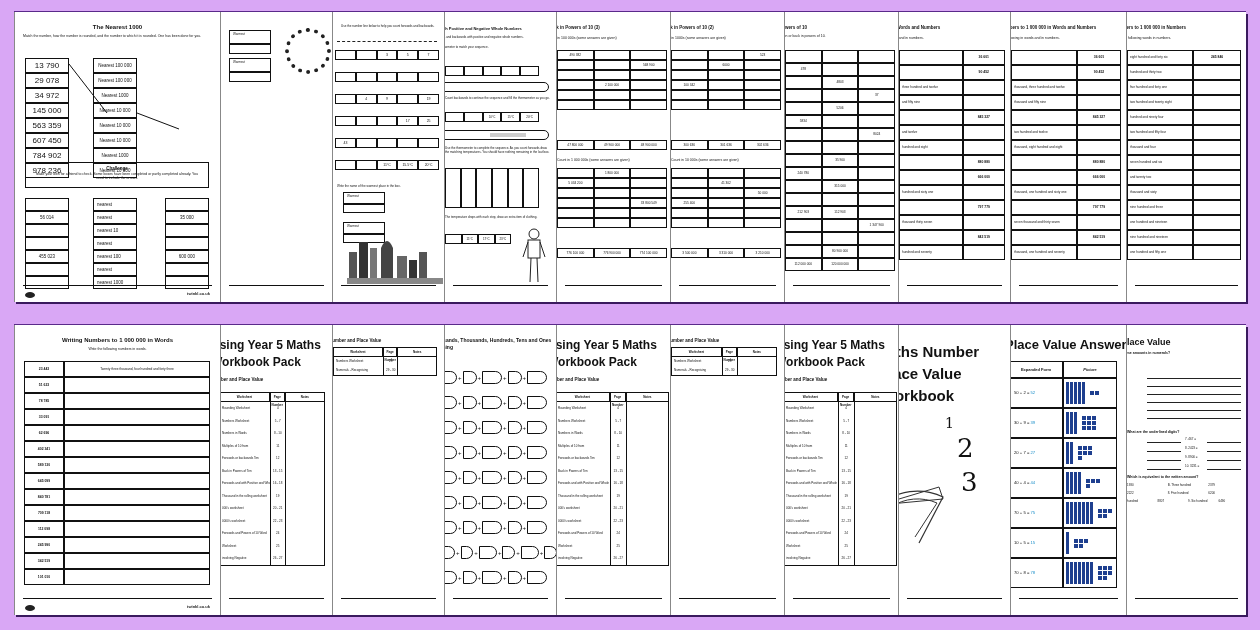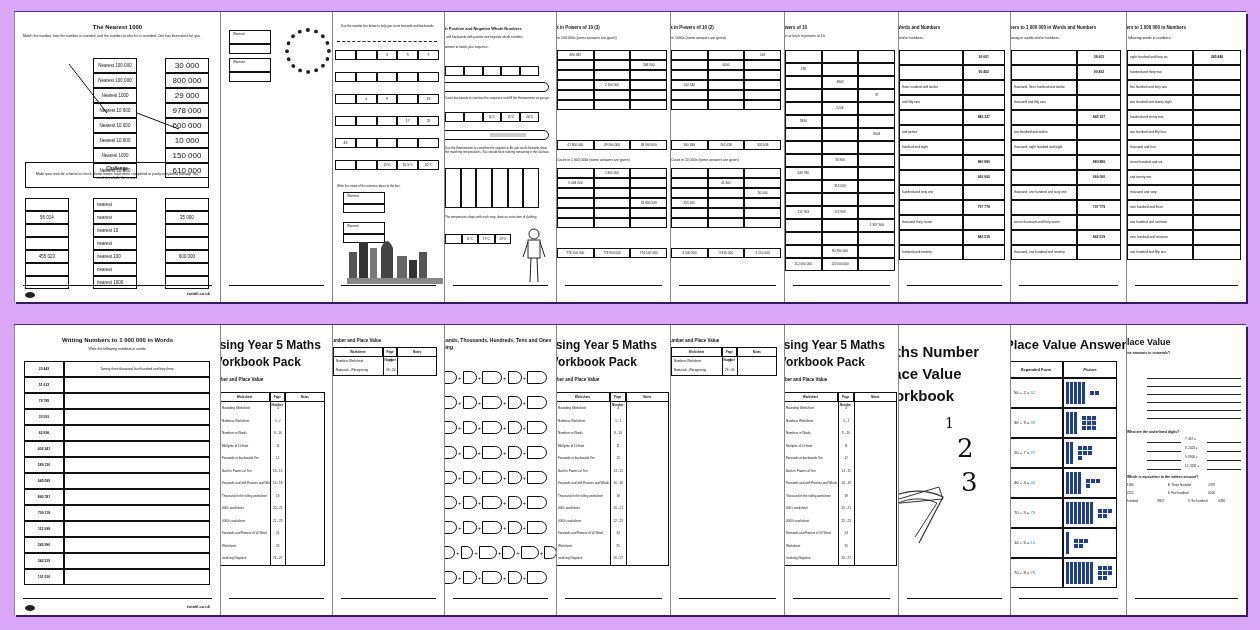--- a/index.html
+++ b/index.html
@@ -15,39 +15,39 @@
 .big{font-size:14px;font-weight:bold;line-height:17px}
 </style>
 </head>
 <body>
 
 <div class="stage">
 
   <div class="page" style="left:14px;top:12px;width:206px;height:290px">
     <div class="title">The Nearest 1000</div>
     <div class="sub" style="font-size:3.5px">Match the number, how the number is rounded, and the number to which it is rounded. One has been done for you.</div>
+    <div style="position:absolute;left:10px;top:46px;width:44px" id="n1000-nums">
+        <div class="cell">13 790</div>
+        <div class="cell">29 078</div>
+        <div class="cell">34 972</div>
+        <div class="cell">145 000</div>
+        <div class="cell">563 359</div>
+        <div class="cell">607 450</div>
+        <div class="cell">784 902</div>
+        <div class="cell">978 236</div>
+      </div>
     <div style="position:absolute;left:78px;top:46px;width:44px" id="n1000-round">
         <div class="scell">Nearest 100 000</div>
         <div class="scell">Nearest 100 000</div>
         <div class="scell">Nearest 1000</div>
         <div class="scell">Nearest 10 000</div>
         <div class="scell">Nearest 10 000</div>
         <div class="scell">Nearest 10 000</div>
         <div class="scell">Nearest 1000</div>
         <div class="scell">Nearest 10 000</div>
-      </div>
-    <div style="position:absolute;left:150px;top:46px;width:44px" id="n1000-res">
-        <div class="cell">30 000</div>
-        <div class="cell">800 000</div>
-        <div class="cell">29 000</div>
-        <div class="cell">978 000</div>
-        <div class="cell">600 000</div>
-        <div class="cell">10 000</div>
-        <div class="cell">150 000</div>
-        <div class="cell">610 000</div>
       </div>
     <svg style="position:absolute;left:0;top:0" width="206" height="290">
       <line x1="54" y1="52" x2="92" y2="101" stroke="#111" stroke-width="1"></line>
       <line x1="122" y1="101" x2="164" y2="117" stroke="#111" stroke-width="1"></line>
     </svg>
     <div style="position:absolute;left:10px;top:150px;width:184px;height:26px;border:1px solid #111;text-align:center">
       <div style="font-size:4.5px;font-weight:bold;margin-top:3px">Challenge</div>
       <div style="font-size:3.5px;padding:1px 10px">Make your own for a friend to check. Some boxes have been completed or partly completed already. You need to include the arrows.</div>
     </div>
     <div style="position:absolute;left:10px;top:186px;width:44px" id="n1000-cnums">

